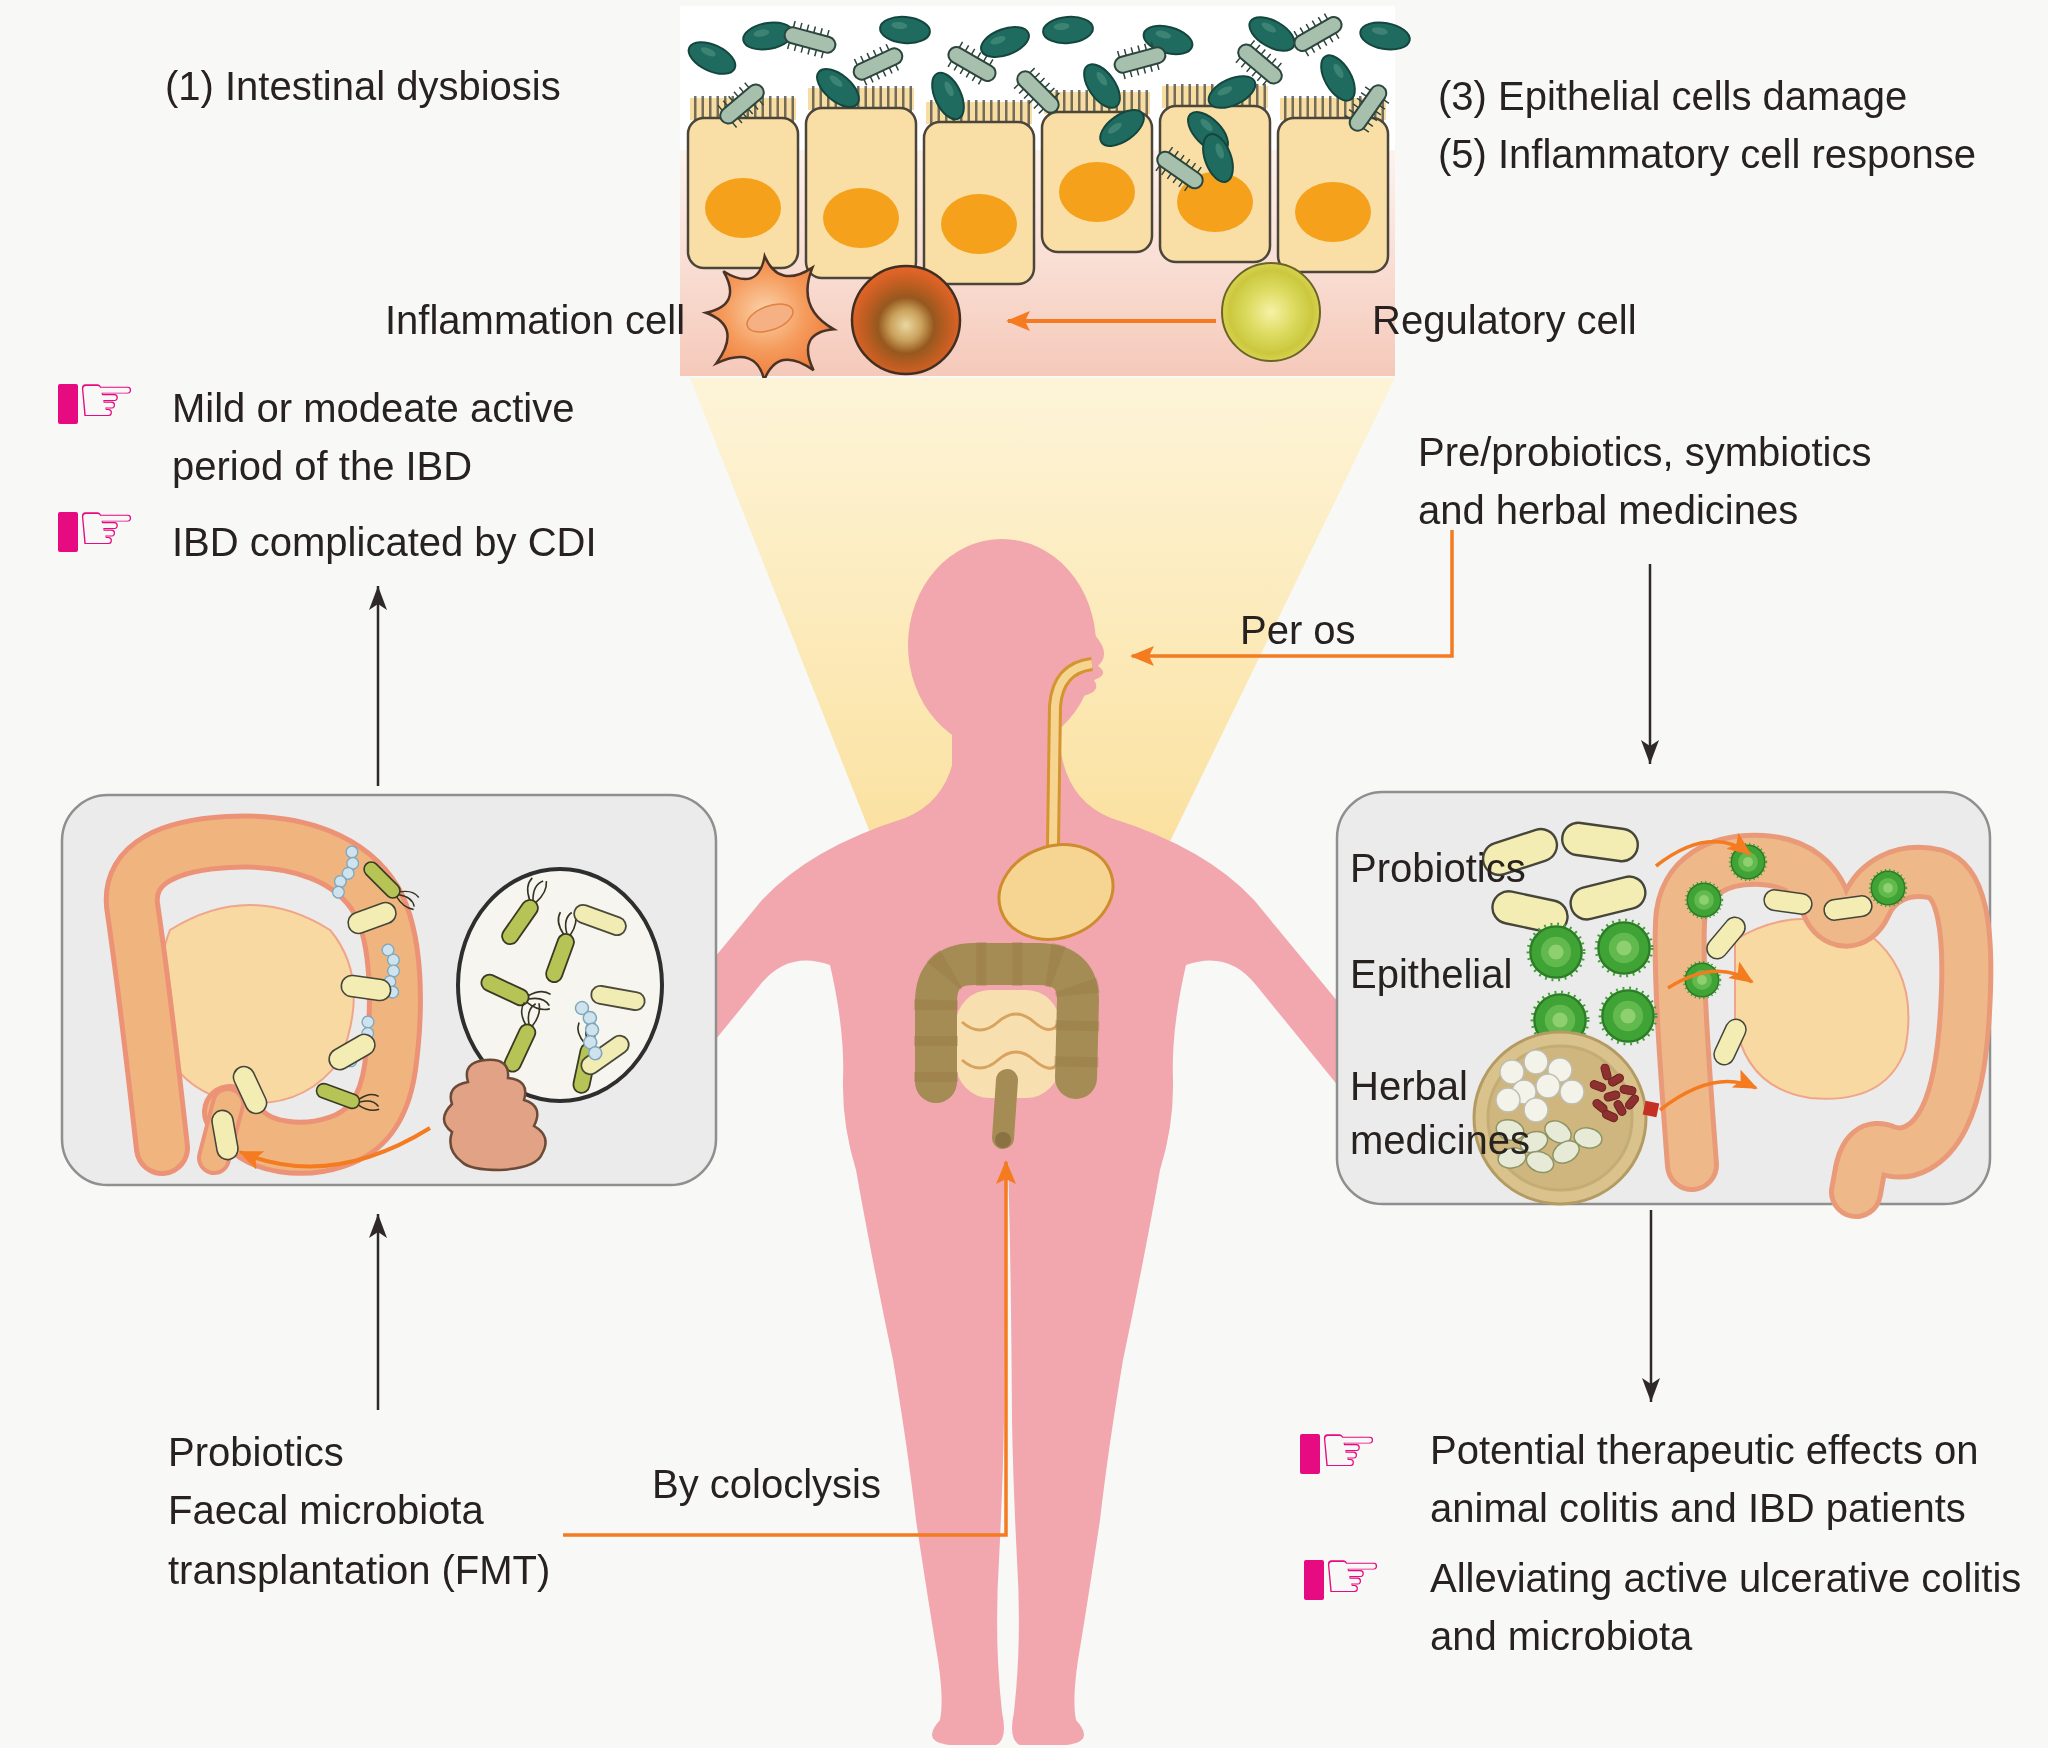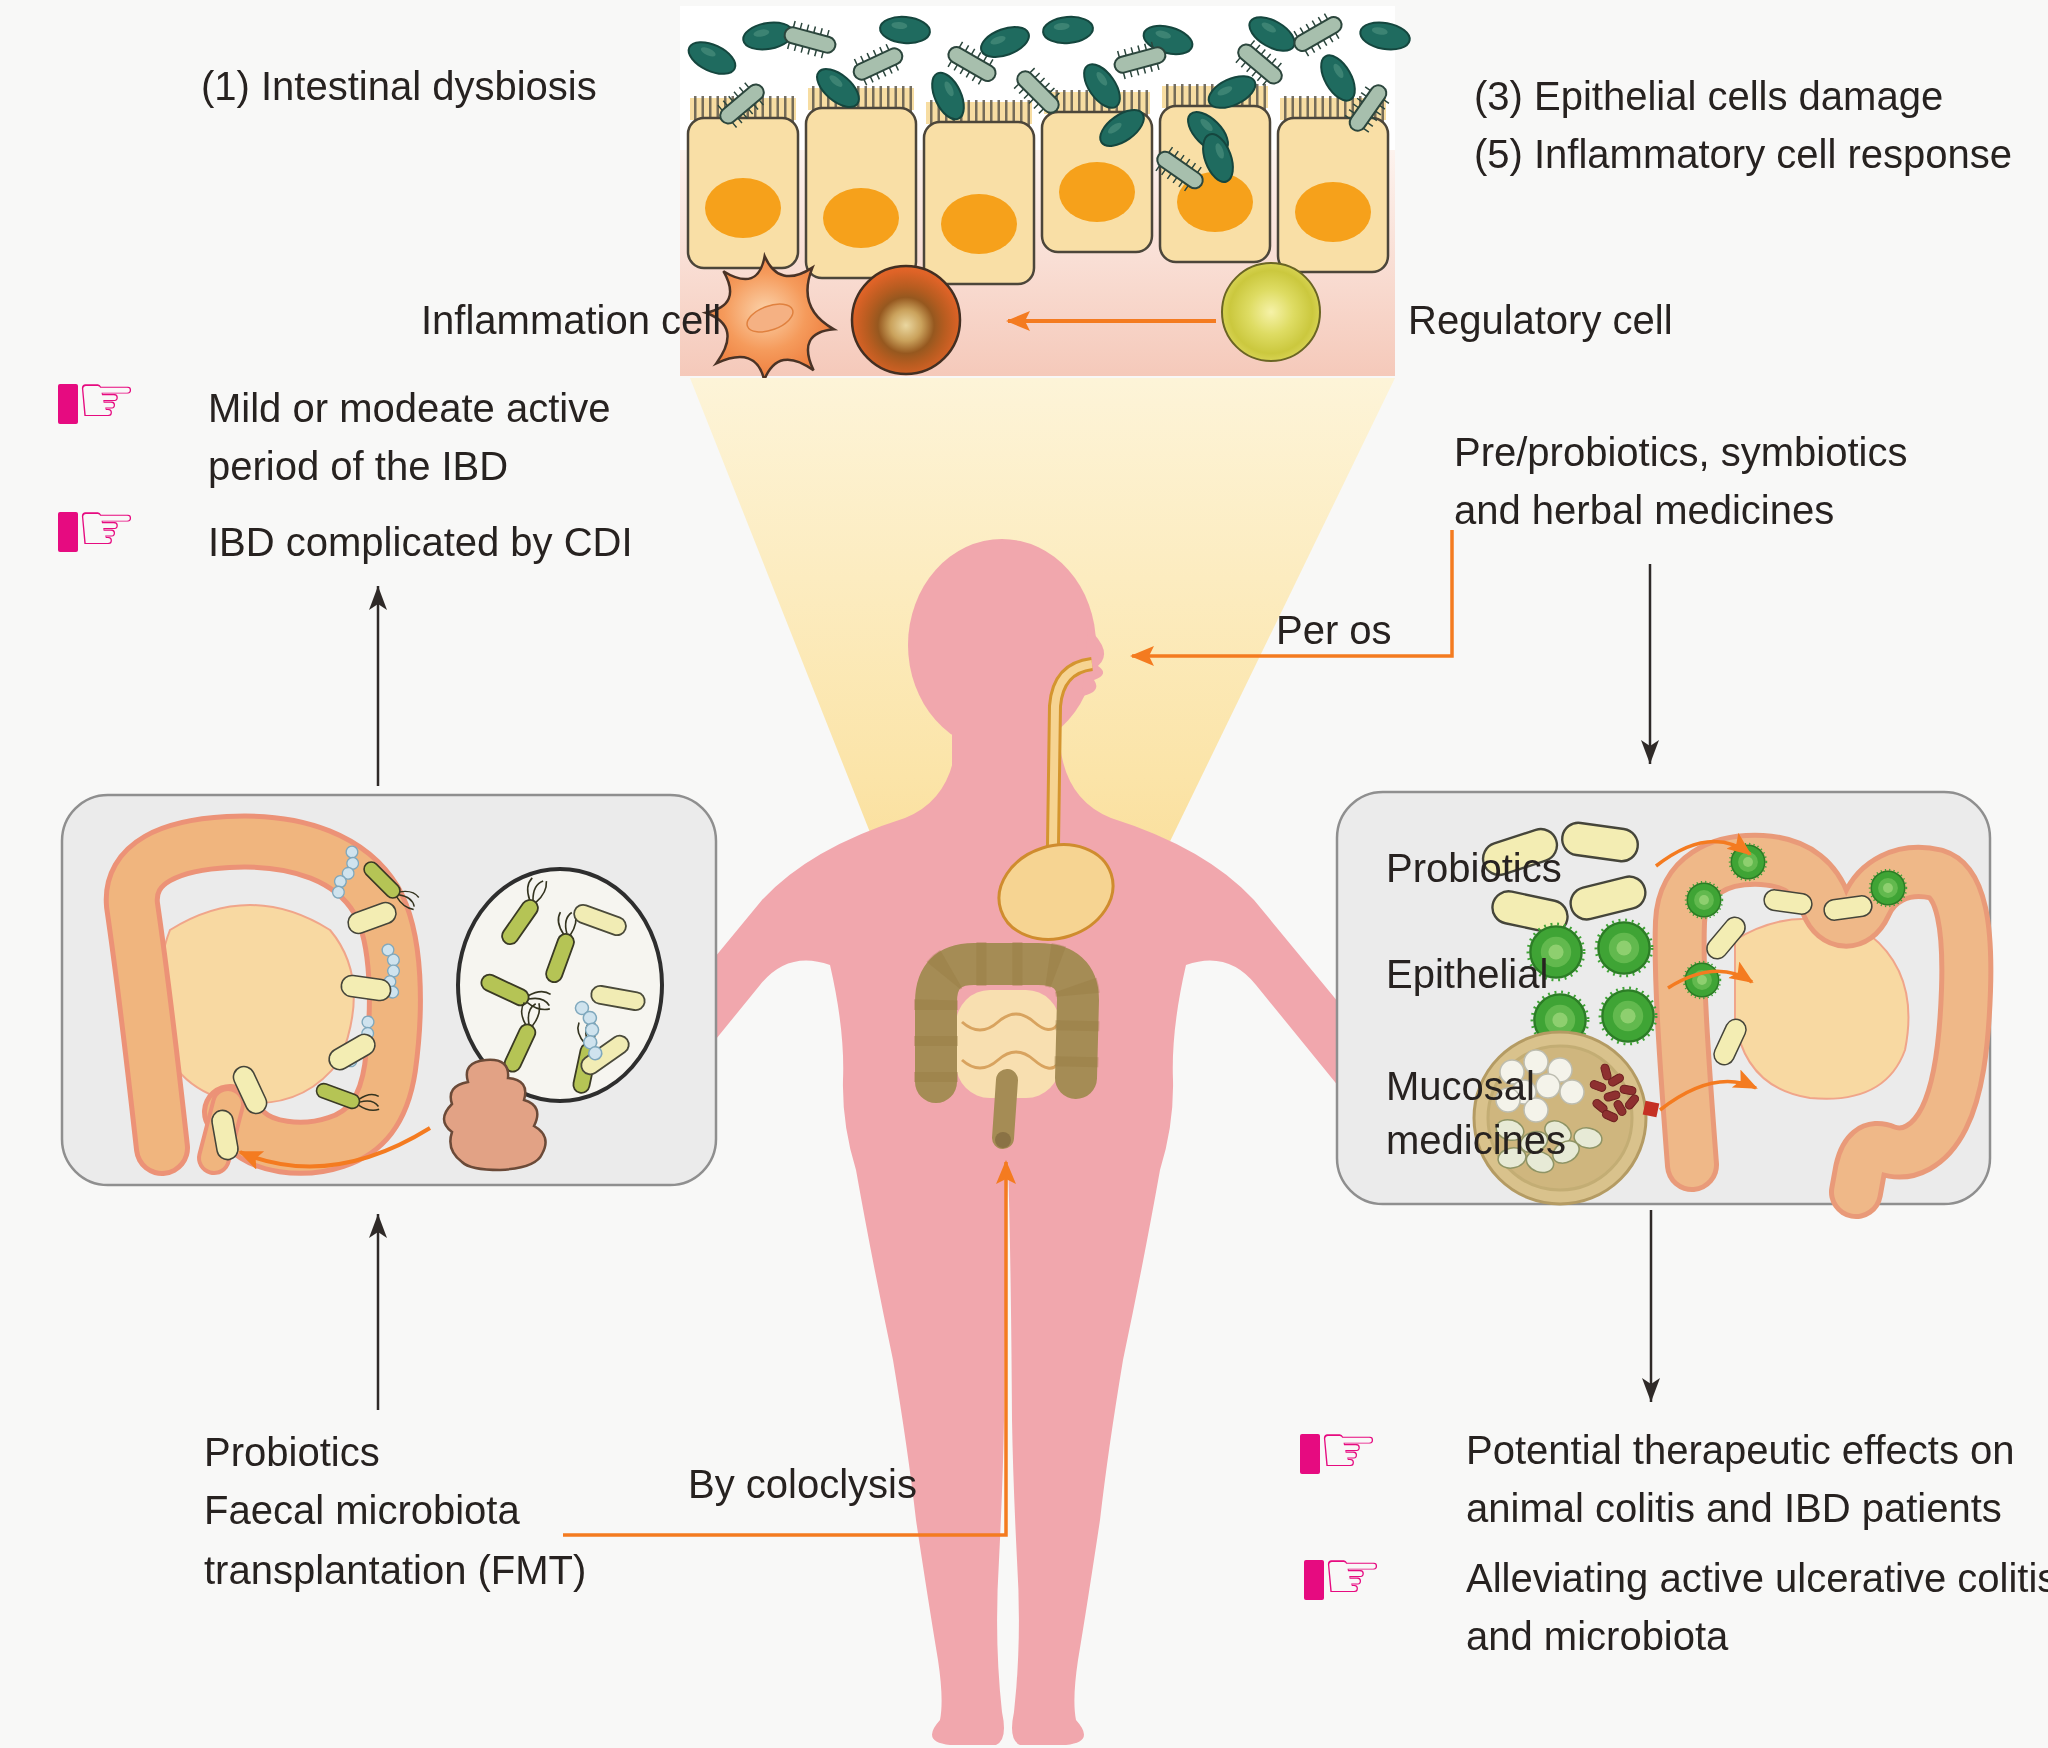--- a/index.html
+++ b/index.html
@@ -1,19 +1,19 @@
 <!DOCTYPE html>
 <html><head>
 <meta charset="utf-8">
 <style>
   html,body{margin:0;padding:0;background:#f8f8f7;}
   .canvas{position:relative;width:2048px;height:1748px;background:#f8f8f7;overflow:hidden;
           font-family:"Liberation Sans",sans-serif;}
   .canvas svg{position:absolute;left:0;top:0;}
-  .lbl{position:absolute;font-size:40px;line-height:1.2;color:#272220;white-space:nowrap;margin-left:36px;}
+  .lbl{position:absolute;font-size:40px;line-height:1.2;color:#272220;white-space:nowrap;}
   .hand{position:absolute;display:flex;align-items:center;}
   .hand-block{width:20px;height:40px;background:#e60b80;border-radius:2px;}
   .hand-glyph{font-size:68px;color:#e60b80;line-height:40px;margin-left:-2px;transform:translateY(-5px);}
 </style>
 </head>
 <body>
 
 <div class="canvas">
 
 <svg width="2048" height="1748" viewBox="0 0 2048 1748">
@@ -321,21 +321,21 @@
 </div>
 <div class="lbl" style="left:172px;top:518px">IBD complicated by CDI</div>
 
 <div class="lbl" style="left:1418px;top:428px">Pre/probiotics, symbiotics</div>
 <div class="lbl" style="left:1418px;top:486px">and herbal medicines</div>
 
 <div class="lbl" style="left:1240px;top:606px">Per os</div>
 
 <div class="lbl" style="left:1350px;top:844px">Probiotics</div>
 <div class="lbl" style="left:1350px;top:950px">Epithelial</div>
-<div class="lbl" style="left:1350px;top:1062px">Mucosal</div>
+<div class="lbl" style="left:1350px;top:1062px">Herbal</div>
 <div class="lbl" style="left:1350px;top:1116px">medicines</div>
 
 <div class="lbl" style="left:168px;top:1428px">Probiotics</div>
 <div class="lbl" style="left:168px;top:1486px">Faecal microbiota</div>
 <div class="lbl" style="left:168px;top:1546px">transplantation (FMT)</div>
 
 <div class="lbl" style="left:652px;top:1460px">By coloclysis</div>
 
 <div class="hand" style="left:1300px;top:1434px">
   <span class="hand-block"></span>

